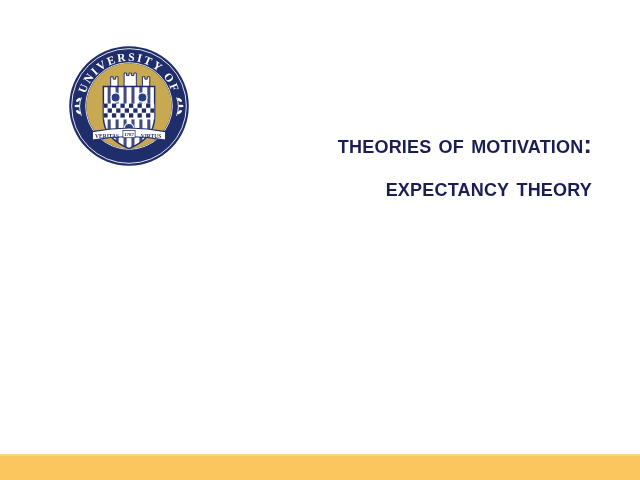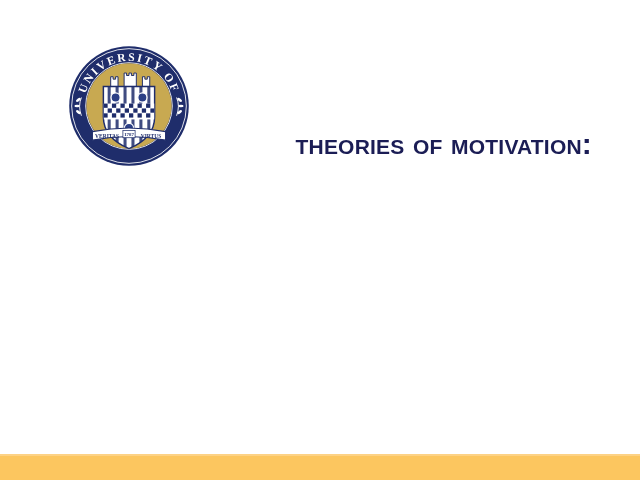--- a/index.html
+++ b/index.html
@@ -33,21 +33,21 @@
     position: absolute;
     left: 210px;
     top: 124px;
     width: 382px;
     text-align: right;
   }
   .title-line {
     color: #1b1d55;
     font-family: "Liberation Sans", sans-serif;
     font-weight: bold;
-    font-size: 30px;
+    font-size: 25px;
     line-height: 40px;
     letter-spacing: 0.2px;
     white-space: nowrap;
     font-variant: small-caps;
     text-transform: lowercase;
   }
   .title-line.l2 { margin-top: 3px; }
 
   
   .gold-band {
@@ -161,18 +161,19 @@
         <text x="64" y="153" font-family="'Liberation Serif', serif" font-size="9" font-weight="bold" fill="#1f2d6b" text-anchor="middle">VERITAS</text>
         <rect x="90" y="140" width="20" height="12" fill="#ffffff" stroke="#1f2d6b" stroke-width="1.2"></rect>
         <text x="100" y="149" font-family="'Liberation Serif', serif" font-size="8" font-weight="bold" fill="#1f2d6b" text-anchor="middle">1787</text>
         <text x="136" y="153" font-family="'Liberation Serif', serif" font-size="9" font-weight="bold" fill="#1f2d6b" text-anchor="middle">VIRTUS</text>
       </g>
     </svg>
   </div>
 
   <div class="title-block">
     <div class="title-line l1">Theories of Motivation:</div>
+    <div class="title-line l2">Expectancy Theory</div>
   </div>
 
   <div class="gold-band-topline"></div>
   <div class="gold-band"></div>
 
 </div>
 
 </body></html>

